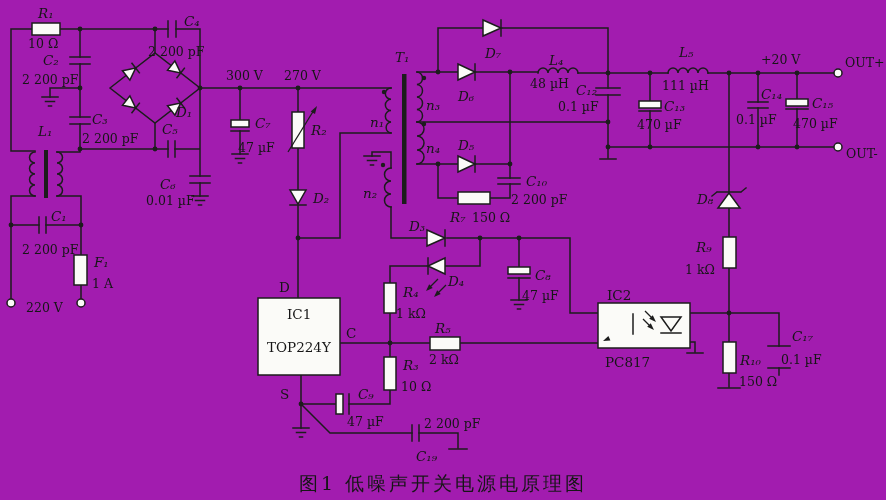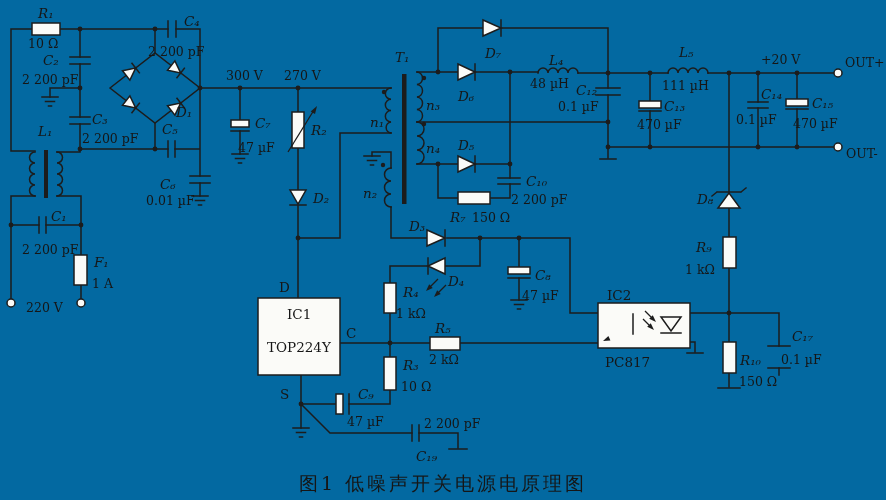--- a/index.html
+++ b/index.html
@@ -1,16 +1,16 @@
 <!DOCTYPE html>
 <html><head>
 <meta charset="utf-8">
 <style>
   html,body{margin:0;padding:0;background:#e8e8e4;}
-  .page{width:886px;height:500px;background:#0369a1;position:relative;overflow:hidden;
+  .page{width:886px;height:500px;background:#a21caf;position:relative;overflow:hidden;
         font-family:"DejaVu Serif","DejaVu Sans",serif;}
   svg{display:block}
   .wire{stroke:#1c1c1c;stroke-width:1.5;fill:none;stroke-linecap:square}
   .thin{stroke:#1c1c1c;stroke-width:1.3;fill:none}
   .sym{stroke:#1c1c1c;stroke-width:1.5;fill:#fbfbf8}
   .fillink{fill:#1c1c1c;stroke:none}
   text{fill:#161616}
   .ref{font-size:13.5px;font-style:italic;font-family:"DejaVu Serif","DejaVu Sans",serif}
   .val{font-size:12.5px;font-family:"DejaVu Serif","DejaVu Sans",serif}
   .pin{font-size:13.5px;font-family:"DejaVu Serif","DejaVu Sans",serif}

